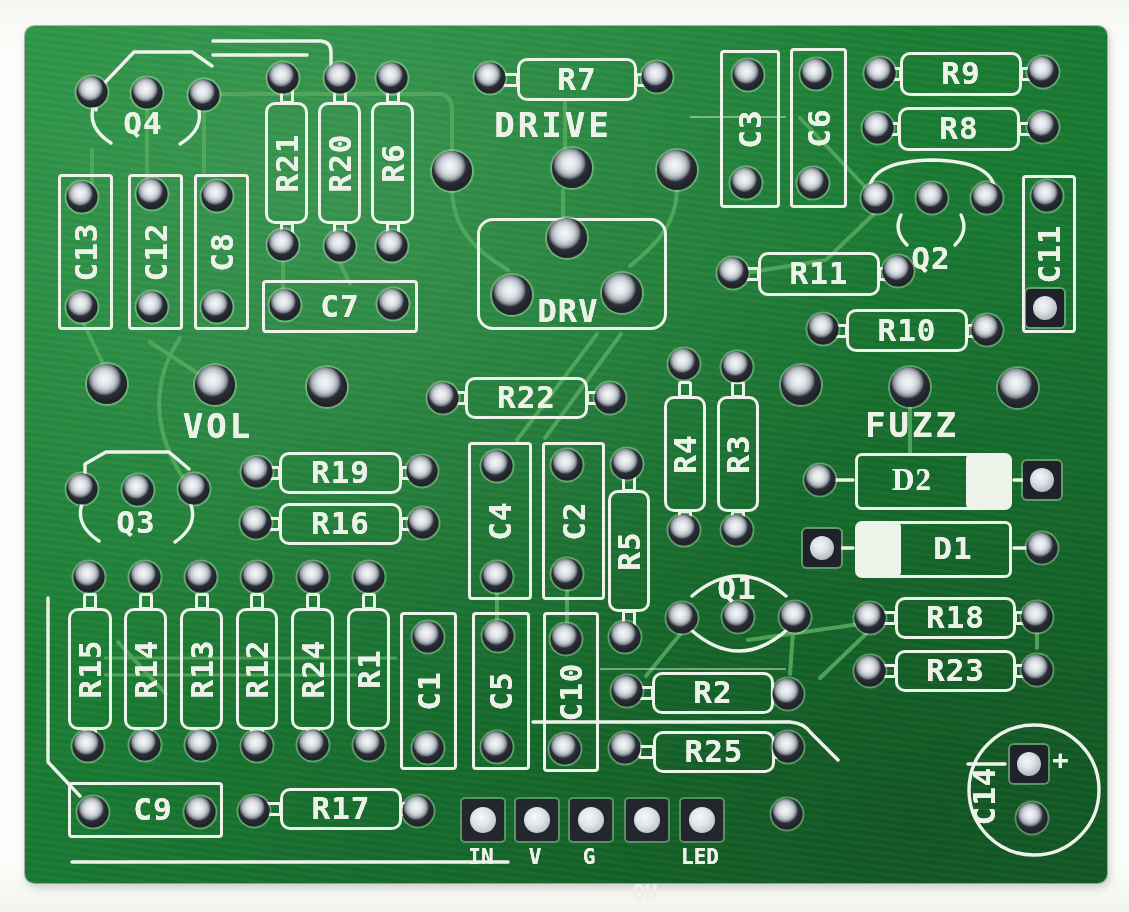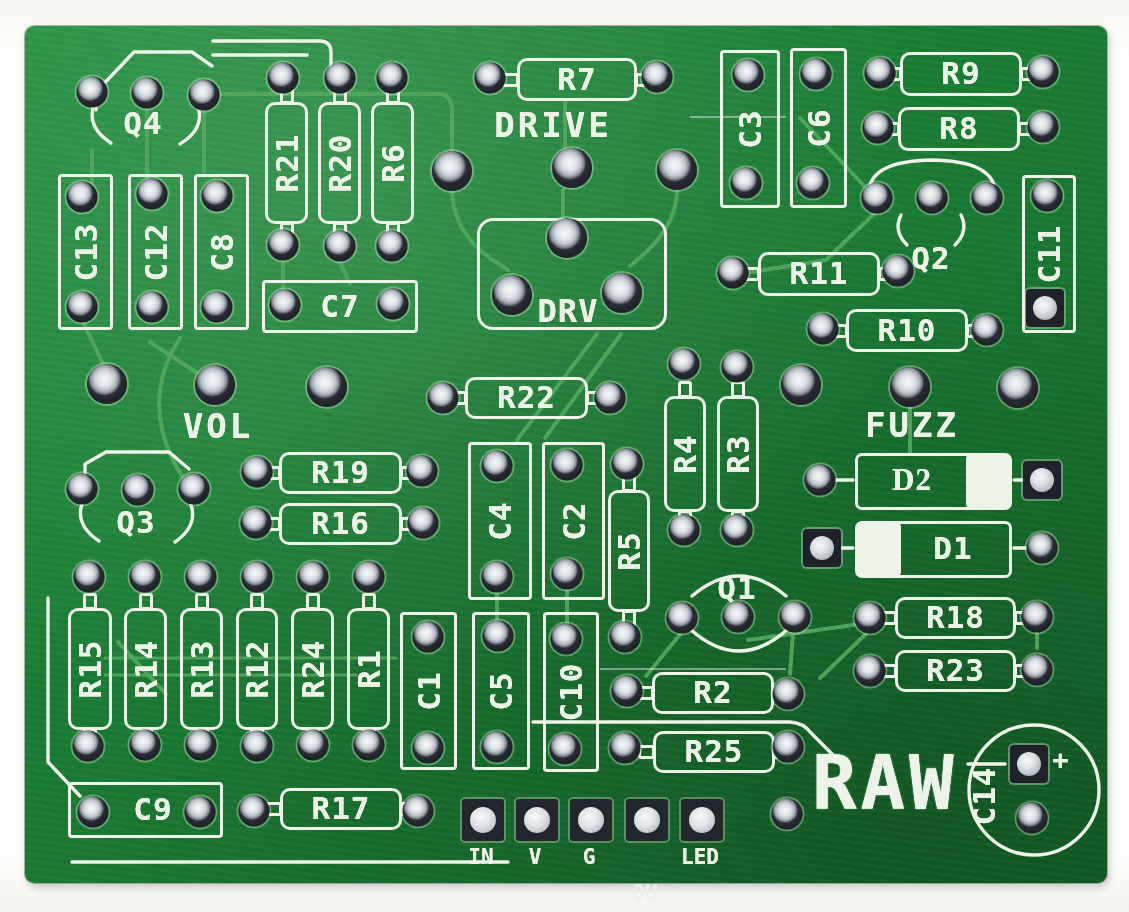--- a/index.html
+++ b/index.html
@@ -370,14 +370,13 @@
       <div class="pad conn" style="left: 647px; top: 820px;"></div>
       <div class="label pin" style="left: 645px; top: 857px; margin-top: 36px;">OU</div>
       <div class="pad conn" style="left: 702px; top: 820px;"></div>
       <div class="label pin" style="left: 700px; top: 857px;">LED</div>
       <div class="pad big" style="left: 452px; top: 171px;"></div>
       <div class="pad big" style="left: 572px; top: 168px;"></div>
       <div class="pad big" style="left: 677px; top: 170px;"></div>
       <div class="pad med" style="left: 787px; top: 814px;"></div>
     </div>
 
-  <div class="logo logo-raw">RAW</div>
 </div>
 
 </body></html>

